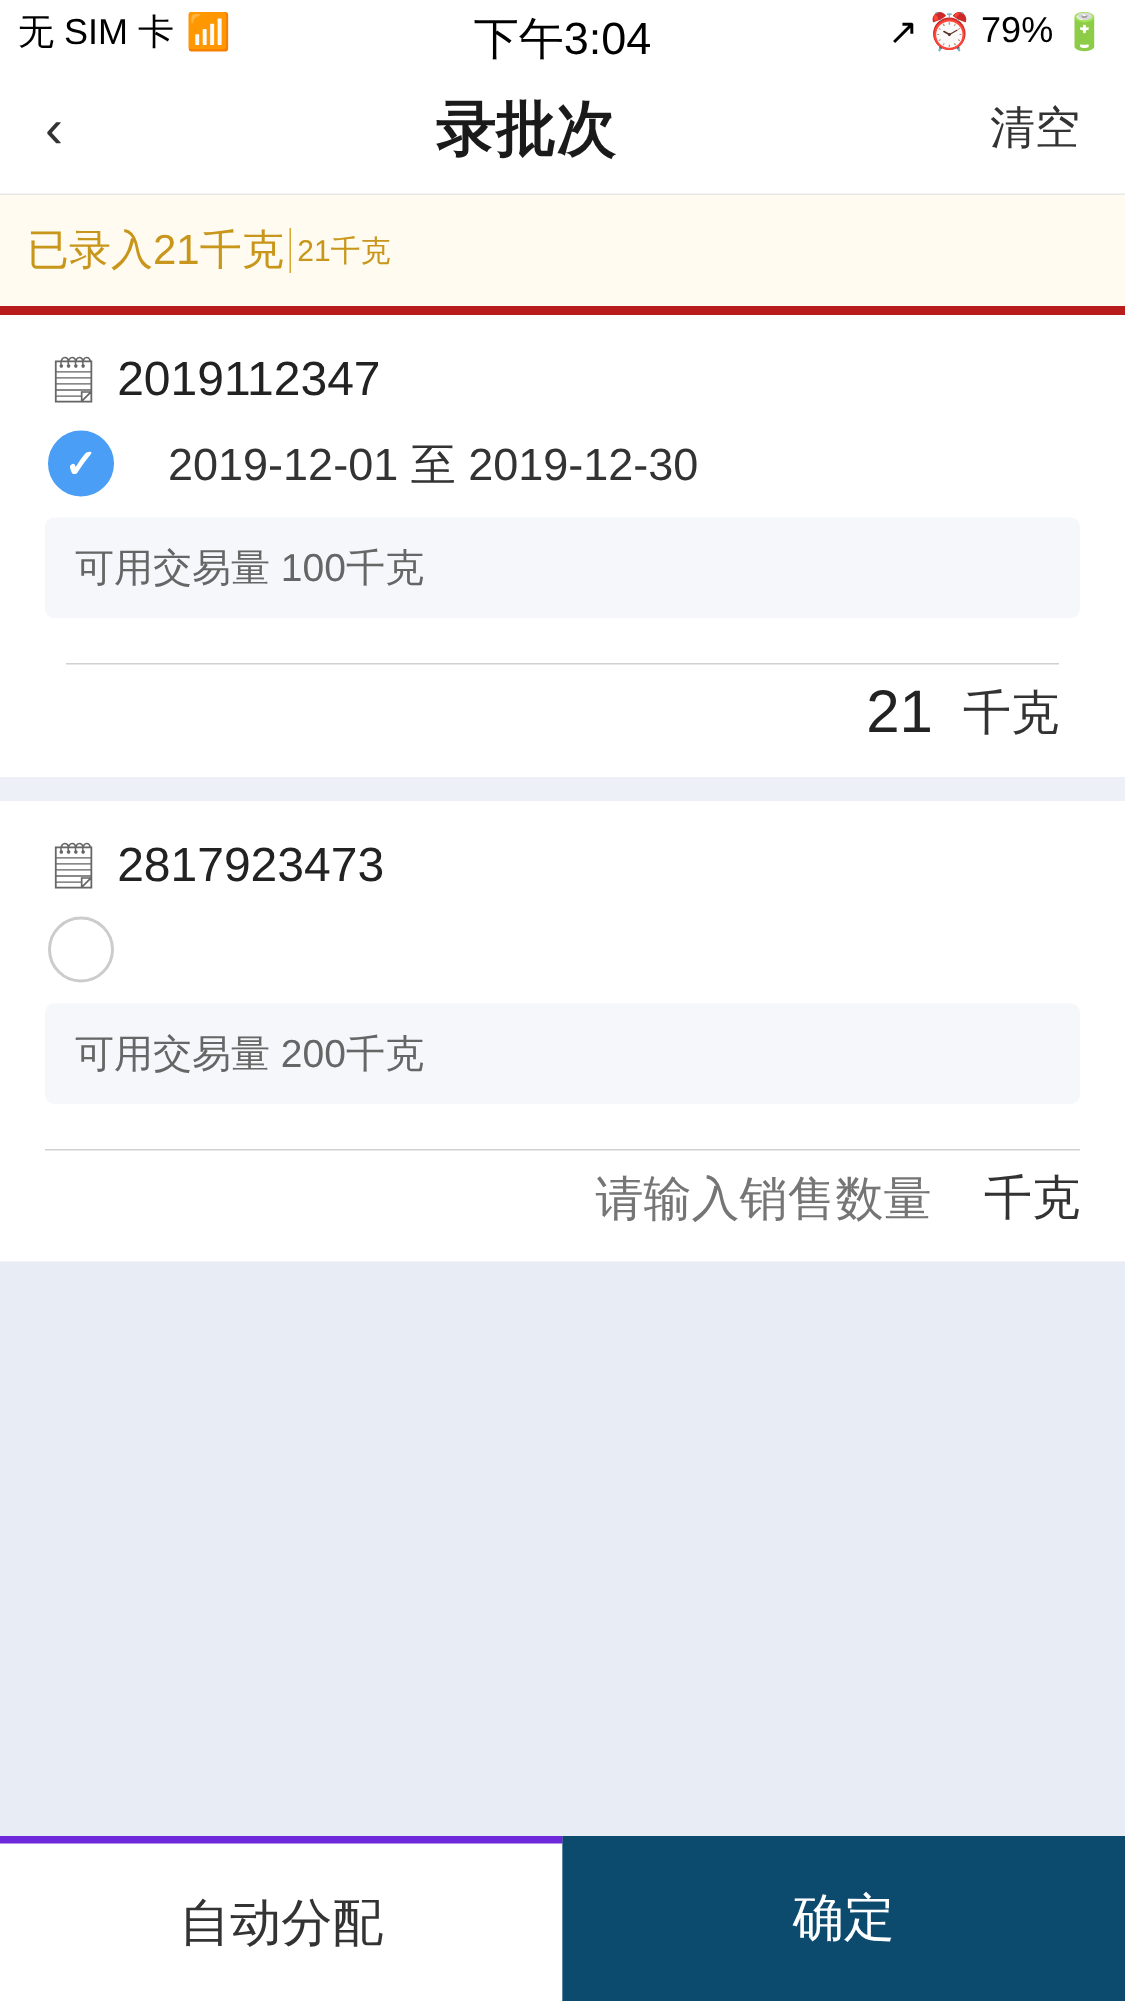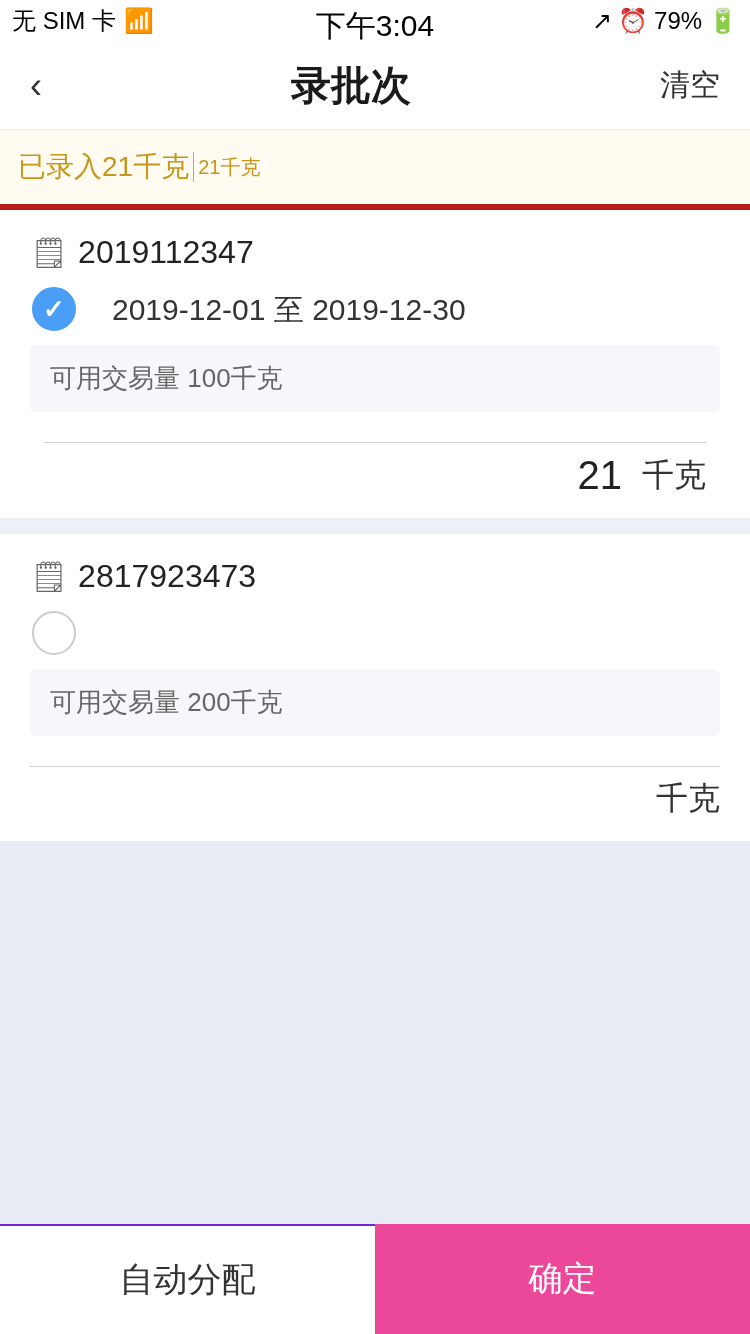--- a/index.html
+++ b/index.html
@@ -234,25 +234,25 @@
       height: 110px;
       display: flex;
     }
     .btn-auto {
       flex: 1;
       background: #fff;
       border: none;
       font-size: 34px;
       color: #333;
       cursor: pointer;
-      border-top: 2px solid #6d28d9;
+      border-top: 5px solid #6d28d9;
     }
     .btn-confirm {
       flex: 1;
-      background: #ec4899;
+      background: #0c4a6e;
       border: none;
       font-size: 34px;
       color: #fff;
       cursor: pointer;
     }
 
     .content-area {
       display: flex;
       flex-direction: column;
     }
@@ -316,20 +316,21 @@
       <span class="batch-id">2817923473</span>
     </div>
     <div class="batch-date-row">
       <div class="radio-circle"></div>
     </div>
     <div class="batch-available">可用交易量 200千克</div>
 
     <div class="input-wrapper">
       <div class="input-underline"></div>
       <div class="input-display">
+        <input type="number" class="sales-input" placeholder="请输入销售数量" style="">
         <span class="input-unit">千克</span>
       </div>
     </div>
   </div>
 
   <div class="gray-area"></div>
 
 </div>
 
 <div class="bottom-bar">

